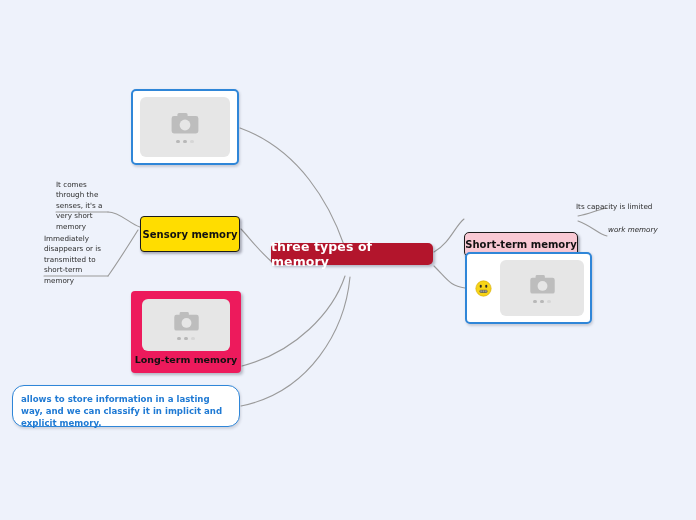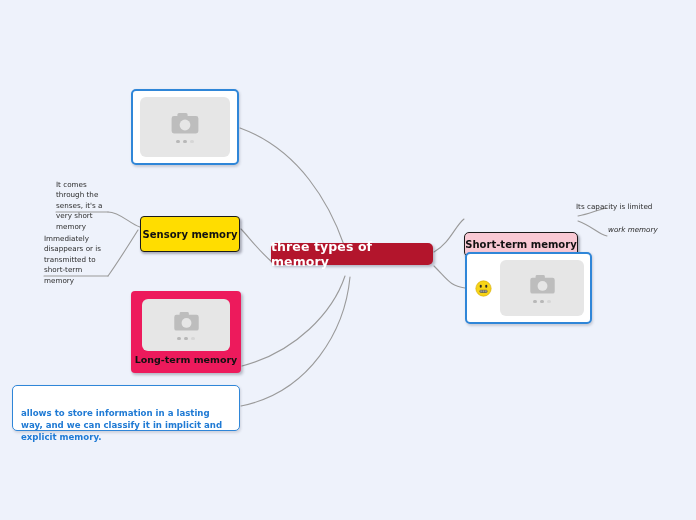--- a/index.html
+++ b/index.html
@@ -191,23 +191,23 @@
 
   
   .callout-box {
     position: absolute;
     left: 12px;
     top: 385px;
     width: 228px;
     height: 42px;
     background: #ffffff;
     border: 1.8px solid #2f86d8;
-    border-radius: 5px;
+    border-radius: 12px;
     box-sizing: border-box;
-    padding: 22px 8px;
+    padding: 8px 8px;
     color: #1f7ad4;
     font-size: 8.6px;
     font-weight: bold;
     line-height: 1.38;
     box-shadow: 1px 1.5px 2.5px rgba(30,30,50,0.14);
   }
 </style>
 </head>
 <body>
 

